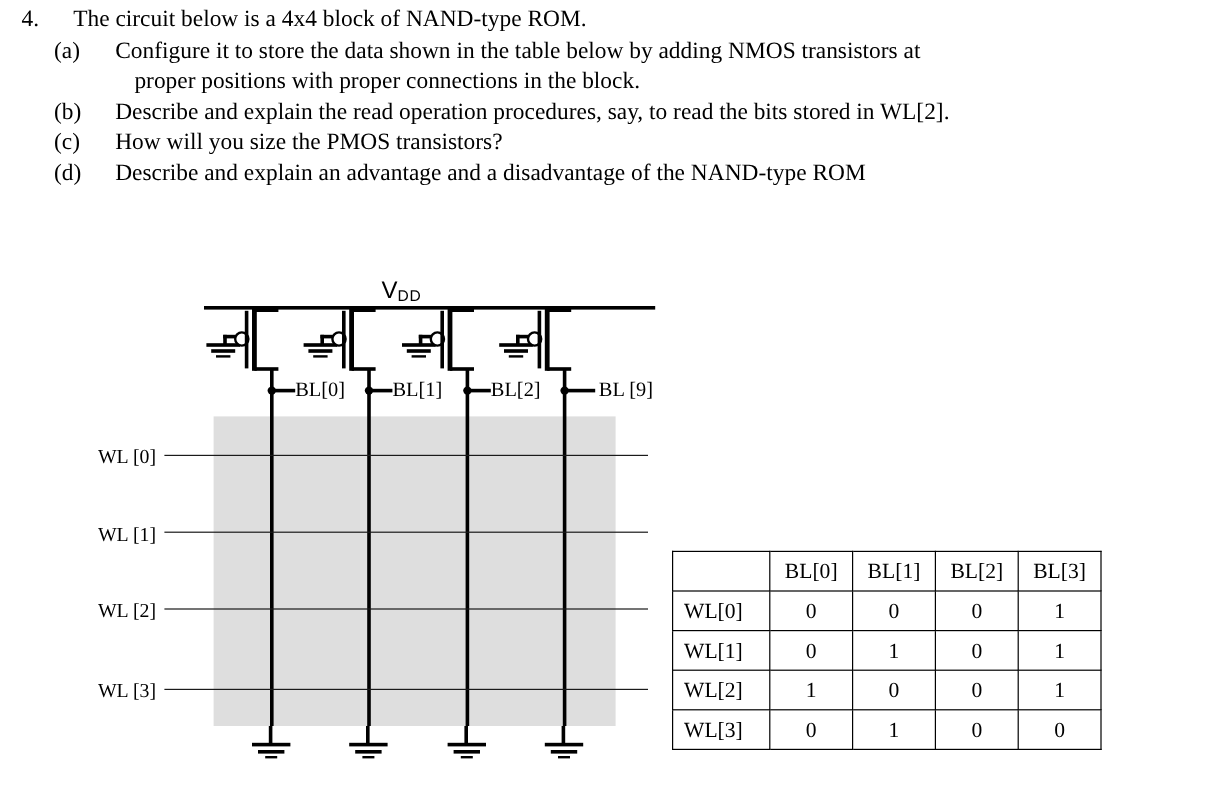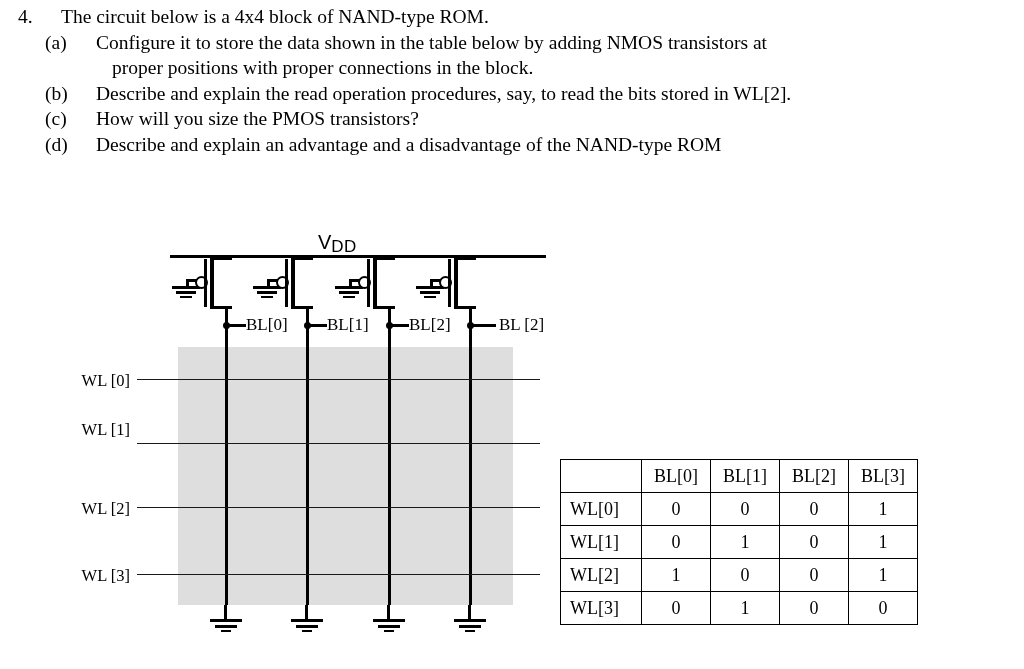--- a/index.html
+++ b/index.html
@@ -54,21 +54,21 @@
 
   
   #vdd-label{
     position:absolute;
     font-family:"Liberation Sans", sans-serif;
     font-size:20px;
     letter-spacing:0px;
     white-space:nowrap;
   }
   #vdd-label .sub{
-    font-size:17px;
+    font-size:13px;
     vertical-align:-3px;
     letter-spacing:0.5px;
   }
 
   
   .bl-label{
     position:absolute;
     font-family:"Liberation Serif", serif;
     font-size:17px;
     white-space:nowrap;
@@ -260,26 +260,26 @@
   <div class="dot" style="left:304px; top:322px;"></div>
   <div class="wire-h" style="left:310px; top:324px; width:17px; height:2.5px;"></div>
   <div class="bl-label" style="left:327px; top:315px;">BL[1]</div>
 
   <div class="dot" style="left:386px; top:322px;"></div>
   <div class="wire-h" style="left:392px; top:324px; width:17px; height:2.5px;"></div>
   <div class="bl-label" style="left:409px; top:315px;">BL[2]</div>
 
   <div class="dot" style="left:467px; top:322px;"></div>
   <div class="wire-h" style="left:473px; top:324px; width:23px; height:2.5px;"></div>
-  <div class="bl-label" style="left:499px; top:315px;">BL [2]</div>
+  <div class="bl-label" style="left:499px; top:315px;">BL [9]</div>
 
   <div class="wl-label" style="left:58px; top:371px; width:72px;">WL [0]</div>
   <div class="wire-h thin" style="left:137px; top:379px; width:403px; height:1.4px;"></div>
 
-  <div class="wl-label" style="left:58px; top:420px; width:72px;">WL [1]</div>
+  <div class="wl-label" style="left:58px; top:436px; width:72px;">WL [1]</div>
   <div class="wire-h thin" style="left:137px; top:443px; width:403px; height:1.4px;"></div>
 
   <div class="wl-label" style="left:58px; top:499px; width:72px;">WL [2]</div>
   <div class="wire-h thin" style="left:137px; top:507px; width:403px; height:1.4px;"></div>
 
   <div class="wl-label" style="left:58px; top:566px; width:72px;">WL [3]</div>
   <div class="wire-h thin" style="left:137px; top:574px; width:403px; height:1.4px;"></div>
 
   <div class="gnd" style="left:209px; top:605px;">
     <span class="stem"></span>

